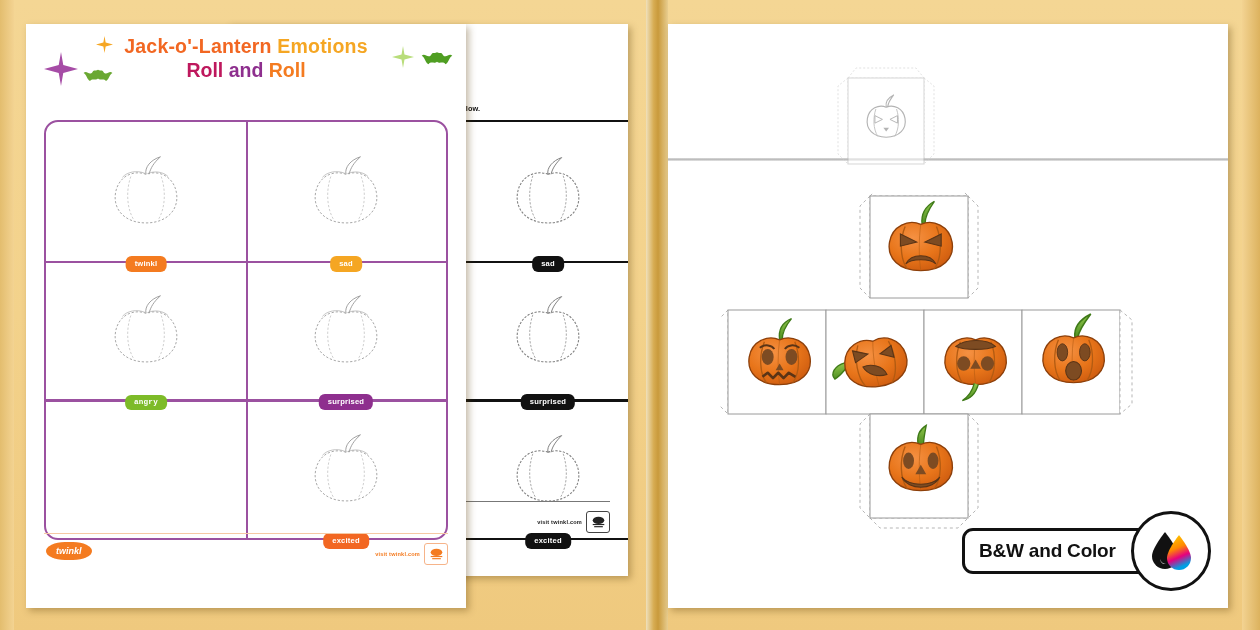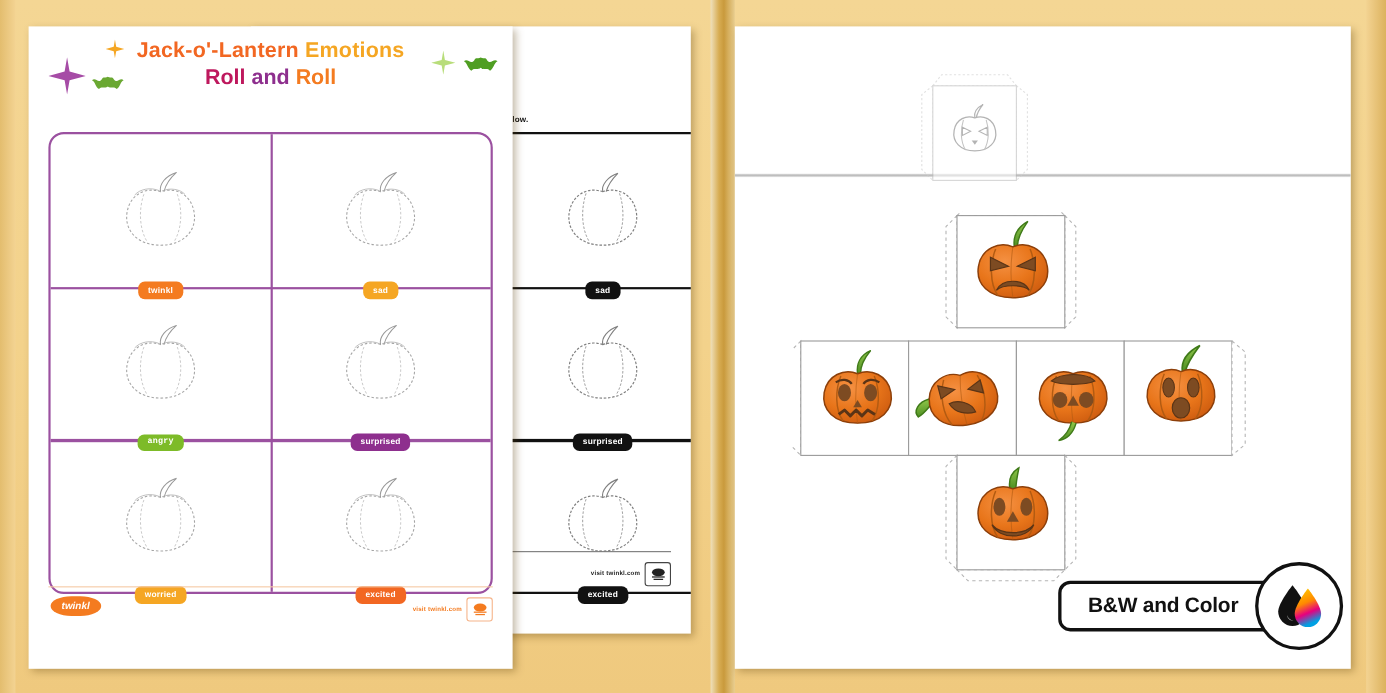--- a/index.html
+++ b/index.html
@@ -83,21 +83,21 @@
     background:linear-gradient(180deg,#d9d9d9,#bdbdbd,#e6e6e6);}
   .net-bw{position:absolute;left:158px;top:36px;width:120px;height:118px;opacity:.55;}
   .net-color{position:absolute;left:52px;top:168px;width:458px;height:400px;}
 
   svg{display:block;}
 
   
   #badge{position:absolute;left:962px;top:528px;z-index:9;
     display:flex;align-items:center;}
   .badge-pill{background:#fff;border:3px solid #111;border-radius:11px;
-    padding:9px 58px 9px 24px;font-size:19px;font-weight:bold;color:#111;
+    padding:9px 58px 9px 14px;font-size:19px;font-weight:bold;color:#111;
     letter-spacing:-.2px;}
   .badge-circle{position:absolute;right:-34px;top:50%;transform:translateY(-50%);
     width:74px;height:74px;border-radius:50%;background:#fff;border:3px solid #111;
     display:flex;align-items:center;justify-content:center;}
 </style>
 </head>
 <body>
 
 <div class="stage">
 
@@ -267,31 +267,20 @@
             <path d="M60 28 C44 22 24 30 20 52 C16 74 32 92 60 92 C88 92 104 74 100 52 C96 30 76 22 60 28 Z" fill="none" stroke="#888" stroke-width="1.3" stroke-dasharray="3 2.4"></path>
             <path d="M40 31 C34 48 34 72 44 88" fill="none" stroke="#aaa" stroke-width="1" stroke-dasharray="3 2.4"></path>
             <path d="M80 31 C86 48 86 72 76 88" fill="none" stroke="#aaa" stroke-width="1" stroke-dasharray="3 2.4"></path>
             <path d="M60 28 C58 19 66 9 79 5 C70 13 66 20 64 28" fill="none" stroke="#777" stroke-width="1.2"></path>
             <path d="M59 27 C48 22 35 25 29 32" fill="none" stroke="#999" stroke-width="1"></path>
             <path d="M62 27 C72 23 83 25 89 31" fill="none" stroke="#999" stroke-width="1"></path>
           </svg>
           <span class="tag" style="background:#8e2f8e">surprised</span>
         </div>
 
-        <div class="cell" style="left:0;top:66.666%;">
-          <svg class="pk-outline" viewBox="0 0 120 100">
-            <path d="M60 28 C44 22 24 30 20 52 C16 74 32 92 60 92 C88 92 104 74 100 52 C96 30 76 22 60 28 Z" fill="none" stroke="#888" stroke-width="1.3" stroke-dasharray="3 2.4"></path>
-            <path d="M40 31 C34 48 34 72 44 88" fill="none" stroke="#aaa" stroke-width="1" stroke-dasharray="3 2.4"></path>
-            <path d="M80 31 C86 48 86 72 76 88" fill="none" stroke="#aaa" stroke-width="1" stroke-dasharray="3 2.4"></path>
-            <path d="M60 28 C58 19 66 9 79 5 C70 13 66 20 64 28" fill="none" stroke="#777" stroke-width="1.2"></path>
-            <path d="M59 27 C48 22 35 25 29 32" fill="none" stroke="#999" stroke-width="1"></path>
-            <path d="M62 27 C72 23 83 25 89 31" fill="none" stroke="#999" stroke-width="1"></path>
-          </svg>
-          <span class="tag" style="background:#f5a623">worried</span>
-        </div>
 
         <div class="cell" style="left:50%;top:66.666%;">
           <svg class="pk-outline" viewBox="0 0 120 100">
             <path d="M60 28 C44 22 24 30 20 52 C16 74 32 92 60 92 C88 92 104 74 100 52 C96 30 76 22 60 28 Z" fill="none" stroke="#888" stroke-width="1.3" stroke-dasharray="3 2.4"></path>
             <path d="M40 31 C34 48 34 72 44 88" fill="none" stroke="#aaa" stroke-width="1" stroke-dasharray="3 2.4"></path>
             <path d="M80 31 C86 48 86 72 76 88" fill="none" stroke="#aaa" stroke-width="1" stroke-dasharray="3 2.4"></path>
             <path d="M60 28 C58 19 66 9 79 5 C70 13 66 20 64 28" fill="none" stroke="#777" stroke-width="1.2"></path>
             <path d="M59 27 C48 22 35 25 29 32" fill="none" stroke="#999" stroke-width="1"></path>
             <path d="M62 27 C72 23 83 25 89 31" fill="none" stroke="#999" stroke-width="1"></path>
           </svg>

